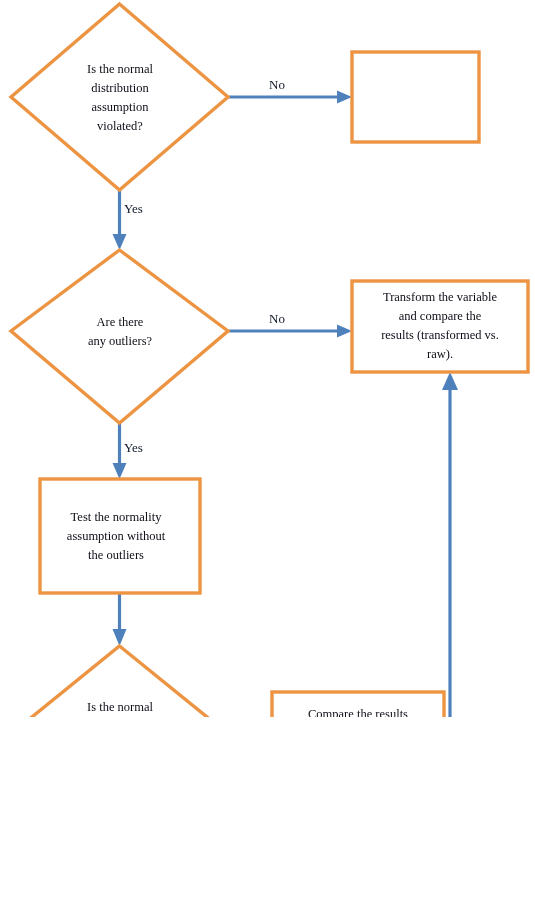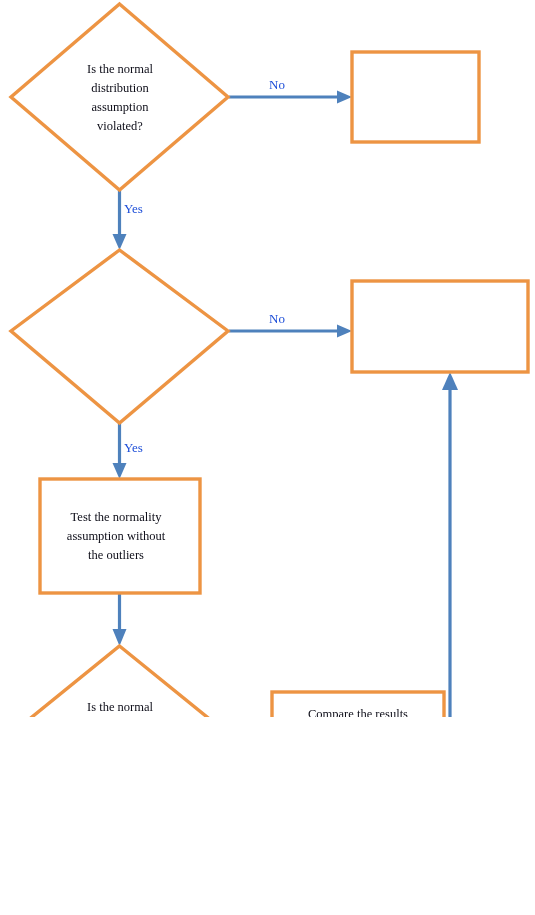--- a/index.html
+++ b/index.html
@@ -29,21 +29,21 @@
     text-align: center;
     color: #0d0d18;
     font-family: "Liberation Serif", "DejaVu Serif", serif;
     font-size: 12.5px;
     line-height: 19px;
     white-space: pre-line;
     pointer-events: none;
   }
   .edge-label {
     position: absolute;
-    color: #1d4ed8;
+    color: #0f172a;
     font-family: "Liberation Serif", "DejaVu Serif", serif;
     font-size: 13px;
     line-height: 15px;
     white-space: nowrap;
   }
 </style>
 </head>
 <body>
 
 <div id="flowchart-canvas">
@@ -100,21 +100,27 @@
     <rect x="272" y="692" width="172" height="82" fill="#FFFFFF" stroke="#ED9443" stroke-width="3.4"></rect>
 
   </svg>
 
   <div class="node-text" style="left:35px; top:60px; width:170px;">Is the normal
 distribution
 assumption
 violated?</div>
 
 
+  <div class="node-text" style="left:35px; top:313px; width:170px;">Are there
+any outliers?</div>
 
+  <div class="node-text" style="left:356px; top:288px; width:168px;">Transform the variable
+and compare the
+results (transformed vs.
+raw).</div>
 
   <div class="node-text" style="left:40px; top:508px; width:152px;">Test the normality
 assumption without
 the outliers</div>
 
   <div class="node-text" style="left:35px; top:698px; width:170px;">Is the normal
 distribution
 assumption
 violated?</div>
 

